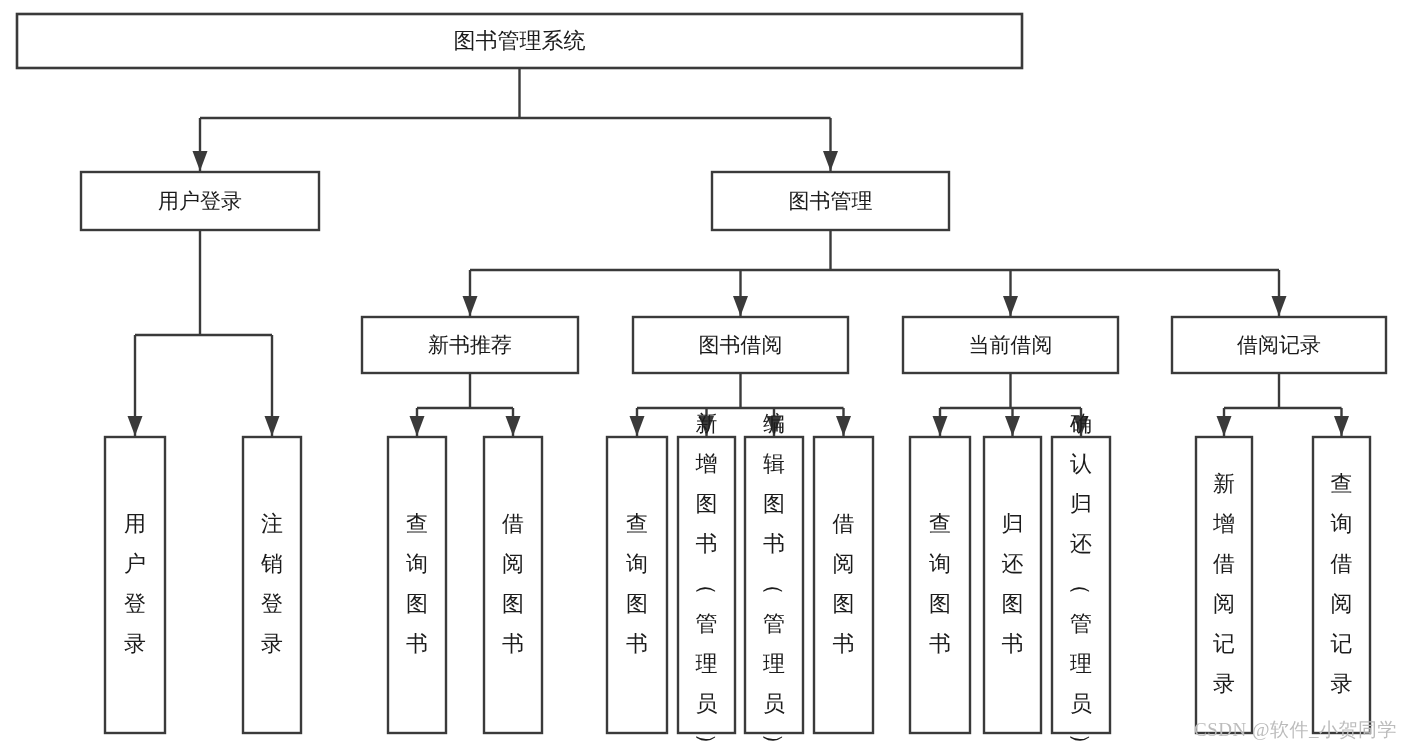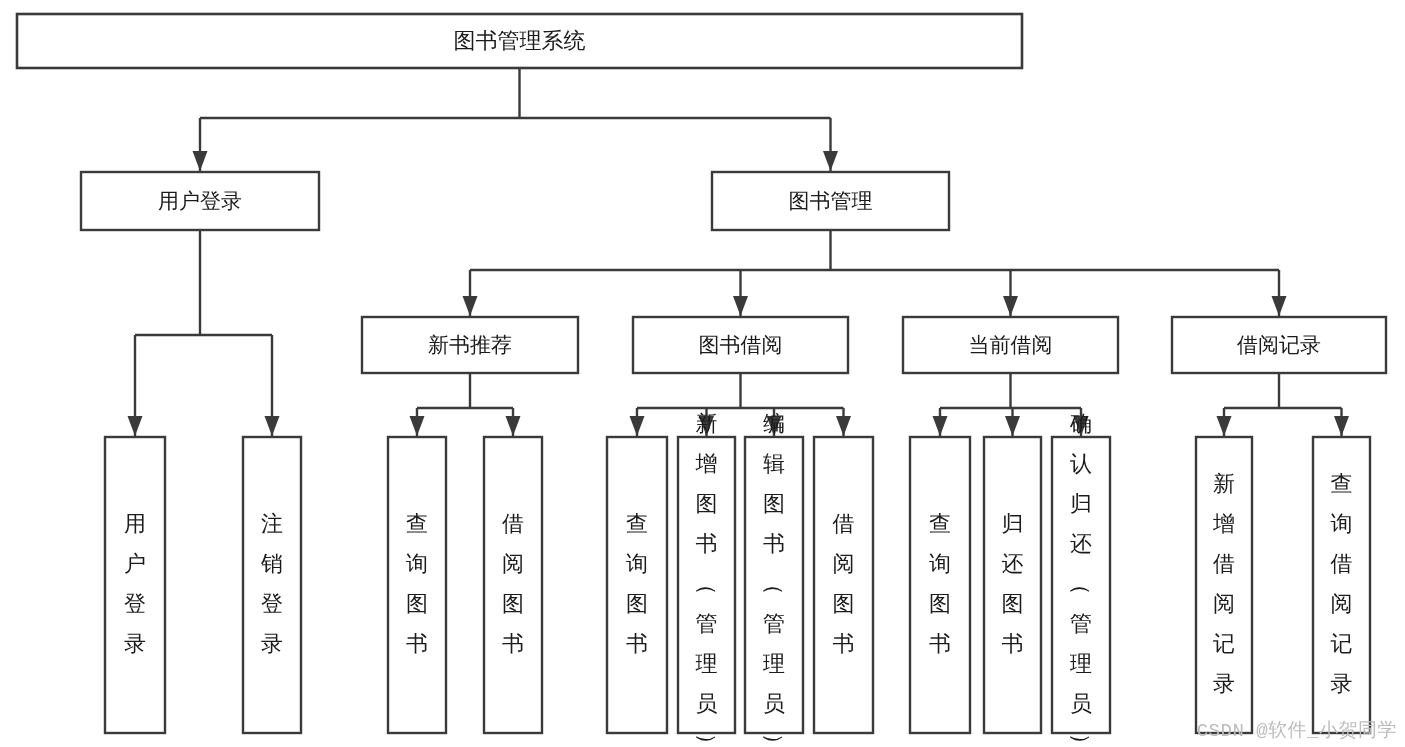--- a/index.html
+++ b/index.html
@@ -61,21 +61,21 @@
     font-family: "DejaVu Sans", "Liberation Sans", sans-serif;
     font-size: 22px;
     text-anchor: middle;
   }
   .watermark {
     position: absolute;
     right: 8px;
     bottom: 4px;
     color: #bcbcbc;
     font-size: 19px;
-    font-family: Liberation Mono, monospace;
+    font-family: Liberation Serif, serif;
     white-space: nowrap;
     letter-spacing: 0.5px;
     pointer-events: none;
     margin-top: 24px;
   }
 </style>
 </head>
 <body>
 
 <div id="diagram-root">

